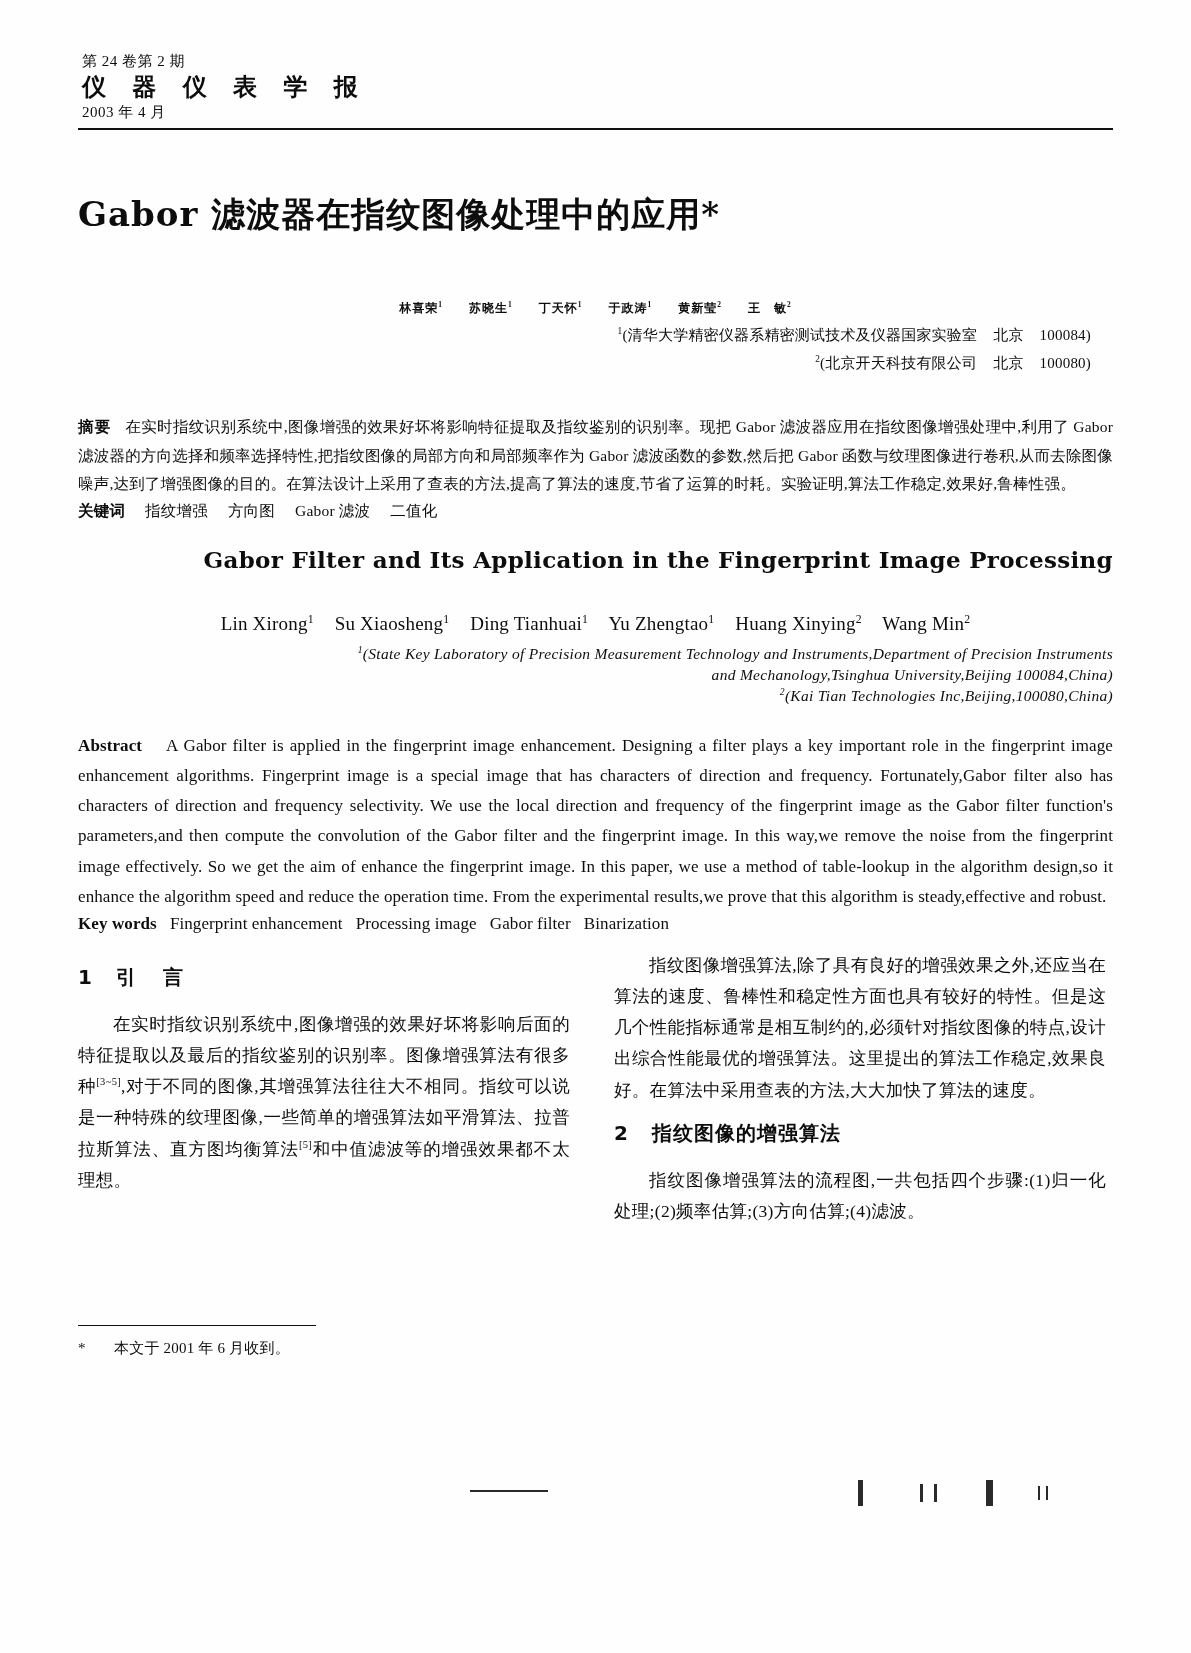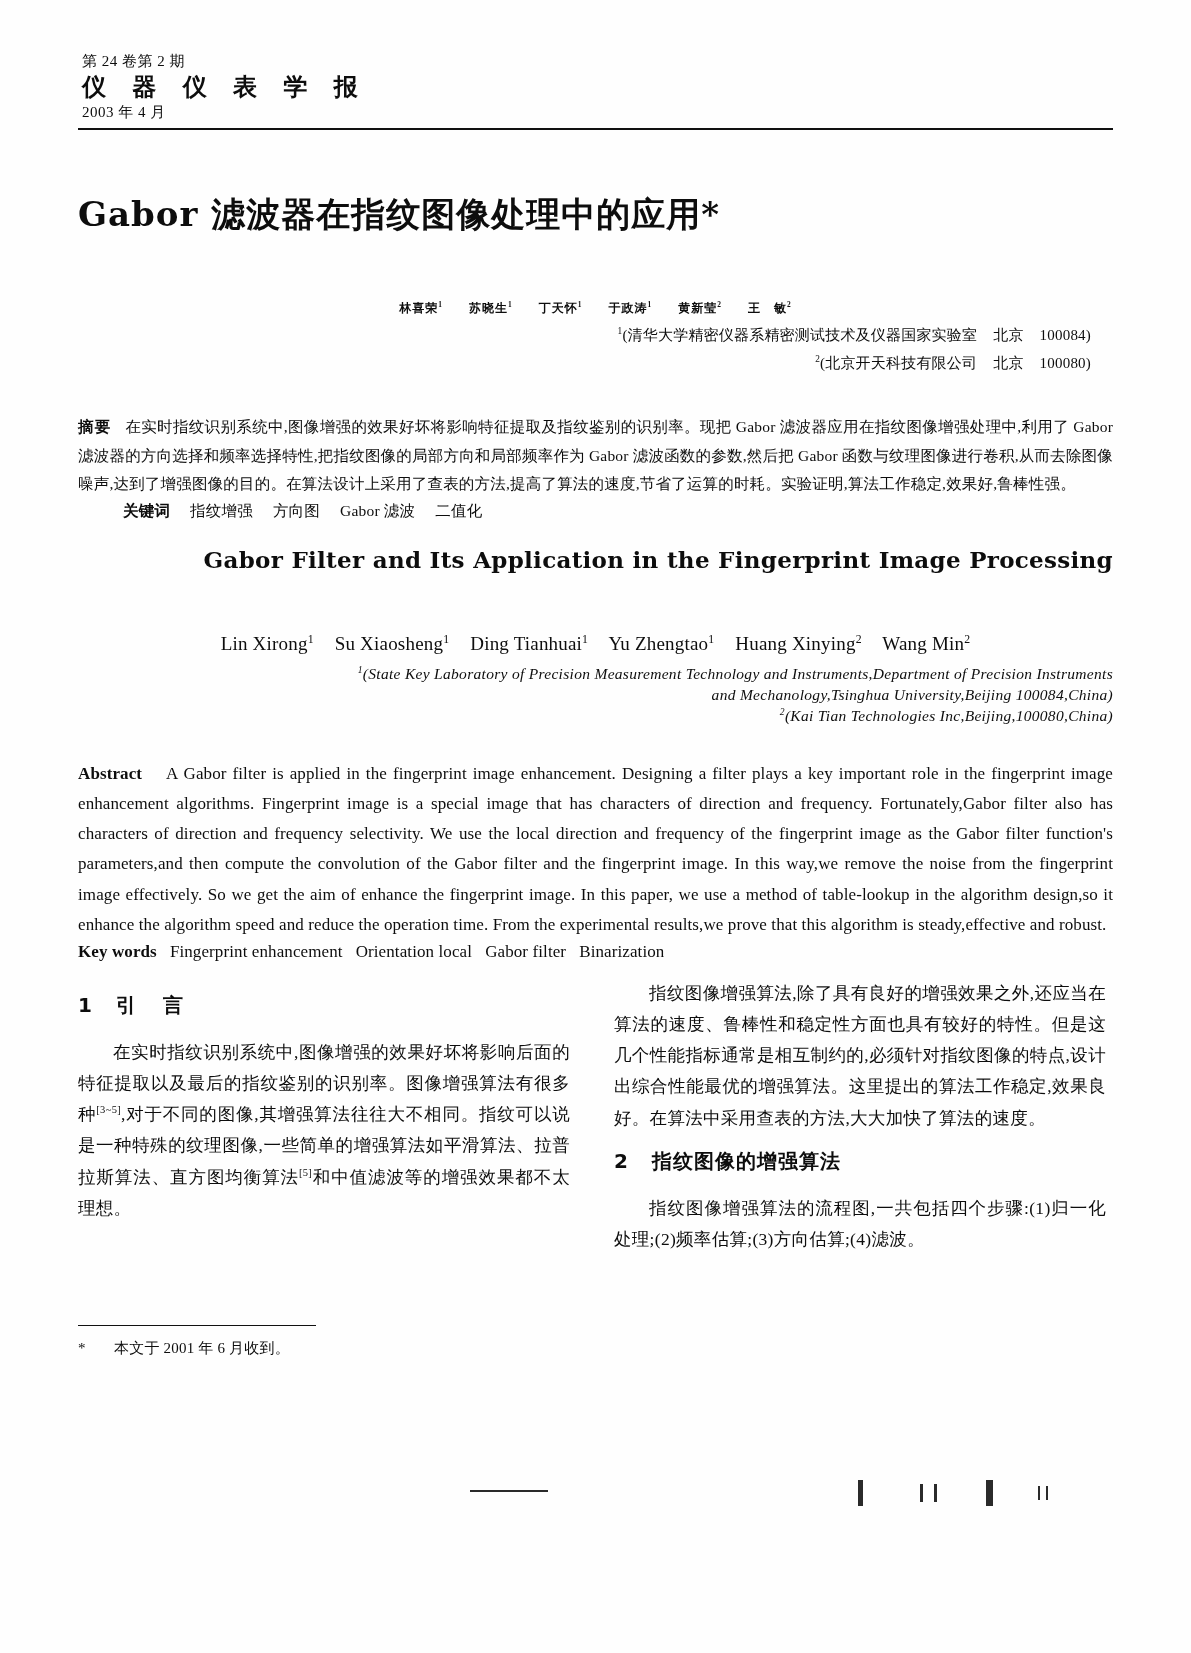--- a/index.html
+++ b/index.html
@@ -93,53 +93,52 @@
     line-height: 1.84;
     text-align: justify;
     letter-spacing: 0.2px;
   }
   .cn-abstract b { font-weight: bold; letter-spacing: 1px; }
   .lbl-gap { display: inline-block; width: 14px; }
   .cn-keywords {
     margin-top: 2px;
     font-size: 15.5px;
     letter-spacing: 0.2px;
-    margin-left: 45px;
   }
   .cn-keywords b { font-weight: bold; }
   .kw-sp { display: inline-block; width: 20px; }
 
   
   .en-title {
     margin-top: 24px;
     text-align: right;
     font-size: 23px;
     font-weight: bold;
     font-family: "DejaVu Serif", "Liberation Serif", serif;
     letter-spacing: 0.3px;
   }
   .en-authors {
-    margin-top: 60px;
+    margin-top: 40px;
     text-align: center;
     font-size: 19px;
     letter-spacing: 0.2px;
   }
   .en-authors .gap { display: inline-block; width: 16px; }
   .en-affil {
     margin-top: 10px;
     text-align: right;
     font-size: 15.5px;
     font-style: italic;
     letter-spacing: 0.3px;
   }
   .en-affil.l2, .en-affil.l3 { margin-top: 3px; }
 
   
   .en-abstract {
-    margin-top: 34px;
+    margin-top: 26px;
     font-size: 17px;
     line-height: 1.78;
     text-align: justify;
     letter-spacing: 0.1px;
   }
   .en-abstract b { font-weight: bold; }
   .en-keywords {
     margin-top: 2px;
     font-size: 17px;
     letter-spacing: 0.1px;
@@ -259,21 +258,21 @@
     </div>
     <div class="en-affil l2">and Mechanology,Tsinghua University,Beijing  100084,China)</div>
     <div class="en-affil l3">
       <sup>2</sup><span>(Kai Tian Technologies Inc,Beijing,100080,China)</span>
     </div>
 
     <div class="en-abstract">
       <b>Abstract</b>&nbsp;&nbsp;&nbsp;&nbsp;<span>A Gabor filter is applied in the fingerprint image enhancement. Designing a filter plays a key important role in the fingerprint image enhancement algorithms. Fingerprint image is a special image that has characters of direction and frequency. Fortunately,Gabor filter also has characters of direction and frequency selectivity. We use the local direction and frequency of the fingerprint image as the Gabor filter function's parameters,and then compute the convolution of the Gabor filter and the fingerprint image. In this way,we remove the noise from the fingerprint image effectively. So we get the aim of enhance the fingerprint image. In this paper, we use a method of table-lookup in the algorithm design,so it enhance the algorithm speed and reduce the operation time. From the experimental results,we prove that this algorithm is steady,effective and robust.</span>
     </div>
     <div class="en-keywords">
-      <b>Key words</b>&nbsp;&nbsp;&nbsp;<span>Fingerprint enhancement</span>&nbsp;&nbsp;&nbsp;<span>Orientation local</span>&nbsp;&nbsp;&nbsp;<span>Gabor filter</span>&nbsp;&nbsp;&nbsp;<span>Binarization</span>
+      <b>Key words</b>&nbsp;&nbsp;&nbsp;<span>Fingerprint enhancement</span>&nbsp;&nbsp;&nbsp;<span>Processing image</span>&nbsp;&nbsp;&nbsp;<span>Gabor filter</span>&nbsp;&nbsp;&nbsp;<span>Binarization</span>
     </div>
 
     <div class="cols">
 
       <div class="col">
         <div class="sec-head">
           <span class="num">1</span><span>引</span><span class="sp"></span><span>言</span>
         </div>
         <p class="body-p"><span>在实时指纹识别系统中,图像增强的效果好坏将影响后面的特征提取以及最后的指纹鉴别的识别率。图像增强算法有很多种</span><sup>[3~5]</sup><span>,对于不同的图像,其增强算法往往大不相同。指纹可以说是一种特殊的纹理图像,一些简单的增强算法如平滑算法、拉普拉斯算法、直方图均衡算法</span><sup>[5]</sup><span>和中值滤波等的增强效果都不太理想。</span></p>
       </div>

